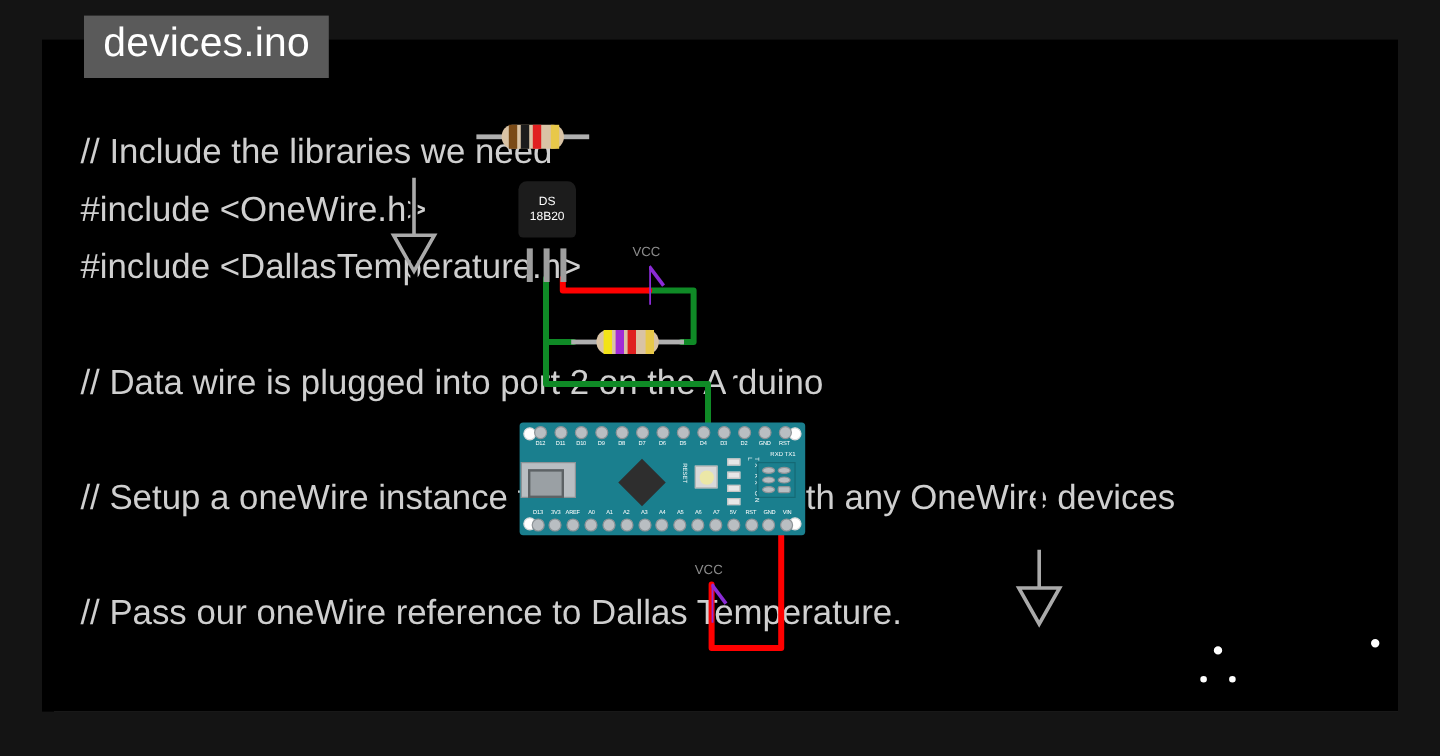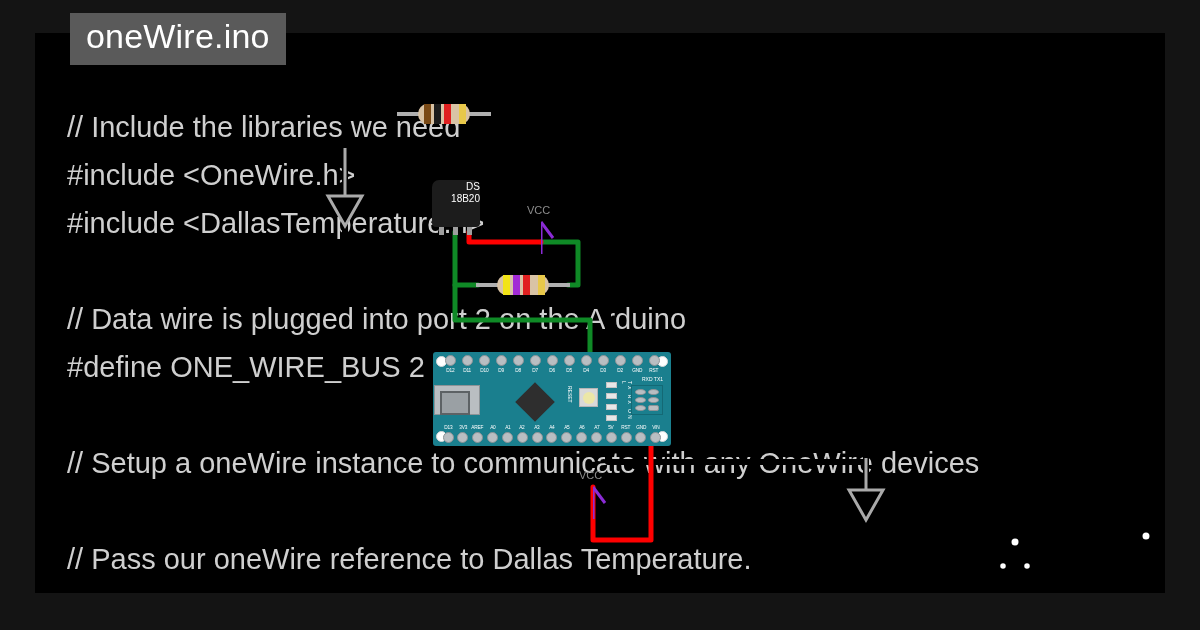--- a/index.html
+++ b/index.html
@@ -232,30 +232,30 @@
     right: 8px; top: 24px;
     font-size: 5px;
     color: #ffffff;
     white-space: nowrap;
     font-family: "Liberation Sans", sans-serif;
   }
 
   
   .ds18b20 {
     position: absolute;
-    left: 432px; top: 180px;
+    left: 432px; top: 151px;
     width: 48px; height: 47px;
     background: #1c1c1c;
     border-radius: 7px 7px 4px 4px;
     z-index: 14;
     color: #ffffff;
     font-size: 10px;
     line-height: 12px;
-    text-align: right;
-    padding-top: 1px;
+    text-align: center;
+    padding-top: 12px;
     font-family: "Liberation Sans", sans-serif;
   }
   .ds-legs {
     position: absolute;
     left: 432px; top: 207px;
     width: 48px; height: 28px;
     z-index: 13;
   }
   .ds-legs span {
     position: absolute;
@@ -321,21 +321,20 @@
   <div class="panel-shadow"></div>
 
   <div class="panel">
 
     <div class="code" style="left:32px; top:70px;">
       <div class="code-line">// Include the libraries we need</div>
       <div class="code-line">#include &lt;OneWire.h&gt;</div>
       <div class="code-line">#include &lt;DallasTemperature.h&gt;</div>
       <div class="code-line blank"></div>
       <div class="code-line">// Data wire is plugged into port 2 on the Arduino</div>
-      <div class="code-line">#define ONE_WIRE_BUS 2</div>
       <div class="code-line blank"></div>
       <div class="code-line">// Setup a oneWire instance to communicate with any OneWire devices</div>
       <div class="code-line blank"></div>
       <div class="code-line">// Pass our oneWire reference to Dallas Temperature.</div>
     </div>
 
     <div class="wokwi" style="left:950px; top:489px;">
       <svg width="170" height="55" viewBox="0 0 170 55">
         <g fill="none" stroke="#000000" stroke-width="5.5" stroke-linecap="round" stroke-linejoin="round">
 
@@ -597,15 +596,15 @@
           <i></i>
           <i></i>
           <i></i>
           <i class="sq"></i>
         </div>
       </div>
     </div>
 
   </div>
 
-  <div class="file-chip">oneWire.ino</div>
+  <div class="file-chip">devices.ino</div>
 
 </div>
 
 </body></html>

